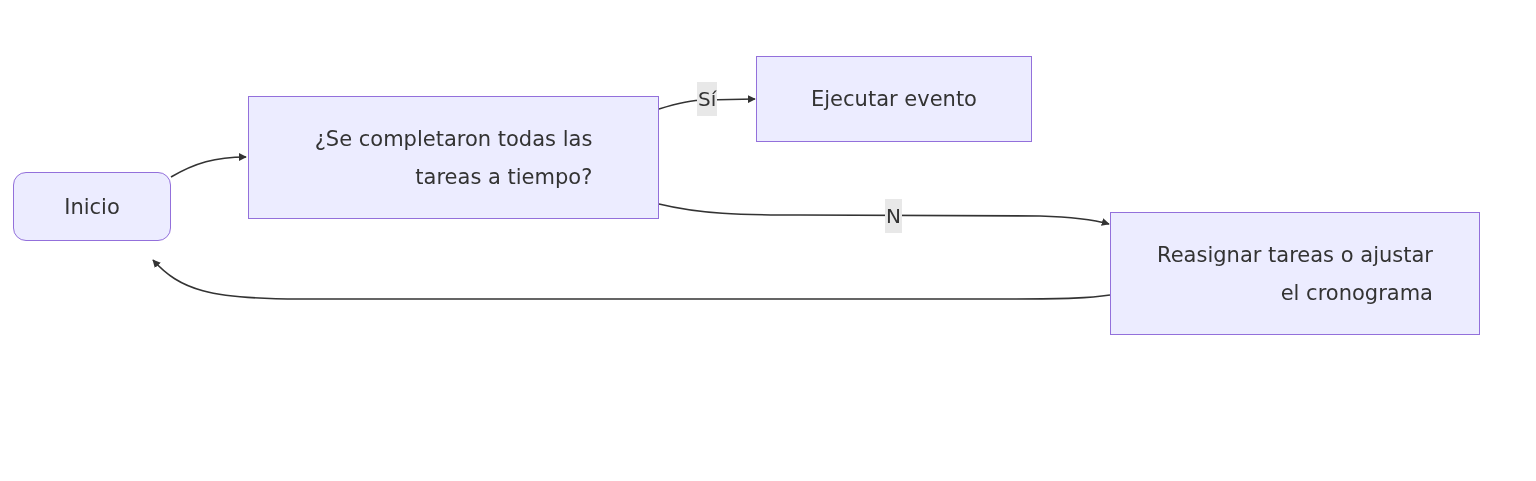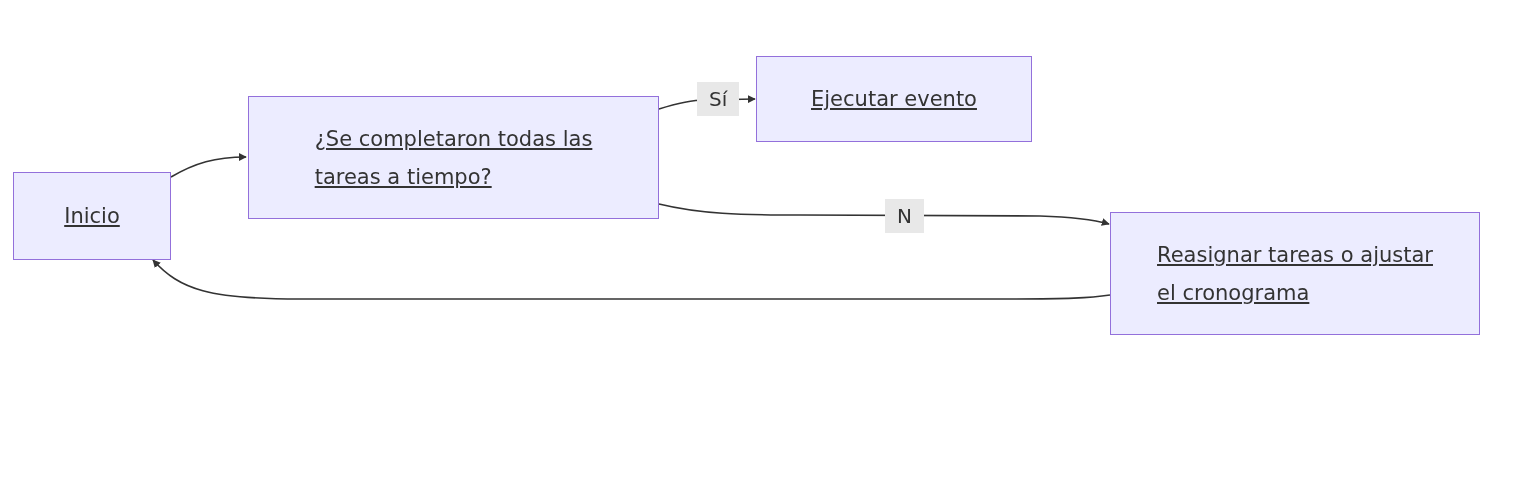--- a/index.html
+++ b/index.html
@@ -10,34 +10,33 @@
     position: relative;
   }
   .canvas { position: absolute; left: 0; top: 0; width: 1536px; height: 481px; }
   svg.edges { position: absolute; left: 0; top: 0; }
   .node {
     position: absolute;
     box-sizing: border-box;
     background: #ececff;
     border: 1.5px solid #9370db;
     display: flex; align-items: center; justify-content: center;
-    text-align: left;
+    text-align: right;
     color: #333333;
     font-size: 21px;
     line-height: 38px;
-    text-decoration: underline;
   }
   .node span { white-space: pre-line; }
   .edge-label {
     position: absolute;
     background: #e8e8e8;
     color: #333333;
     font-size: 20px;
     line-height: 34px;
-    padding: 0 12px;
+    padding: 0 1px;
     text-align: center;
   }
 </style>
 </head>
 <body>
 
 <div class="canvas">
 
   <svg class="edges" width="1536" height="481" viewBox="0 0 1536 481">
     <defs>
@@ -48,21 +47,21 @@
 
     <path d="M171,177 C195,163 215,157 246,157" fill="none" stroke="#333333" stroke-width="1.6" marker-end="url(#arrow)"></path>
 
     <path d="M659,109 C675,104 690,100 705,100 L755,99" fill="none" stroke="#333333" stroke-width="1.6" marker-end="url(#arrow)"></path>
 
     <path d="M659,204 C700,214 740,215 800,215 L1040,216 C1075,217 1095,220 1109,224" fill="none" stroke="#333333" stroke-width="1.6" marker-end="url(#arrow)"></path>
 
     <path d="M1110,295 C1090,298 1070,299 1000,299 L300,299 C210,299 180,290 153,260" fill="none" stroke="#333333" stroke-width="1.6" marker-end="url(#arrow)"></path>
   </svg>
 
-  <div class="node" style="left:13px; top:172px; width:158px; height:88px;">
+  <div class="node" style="left:13px; top:172px; width:158px; height:69px;border-radius:13px;">
     <span>Inicio</span>
   </div>
 
   <div class="node" style="left:248px; top:96px; width:411px; height:123px;">
     <span>¿Se completaron todas las
 tareas a tiempo?</span>
   </div>
 
   <div class="node" style="left:756px; top:56px; width:276px; height:86px;">
     <span>Ejecutar evento</span>

